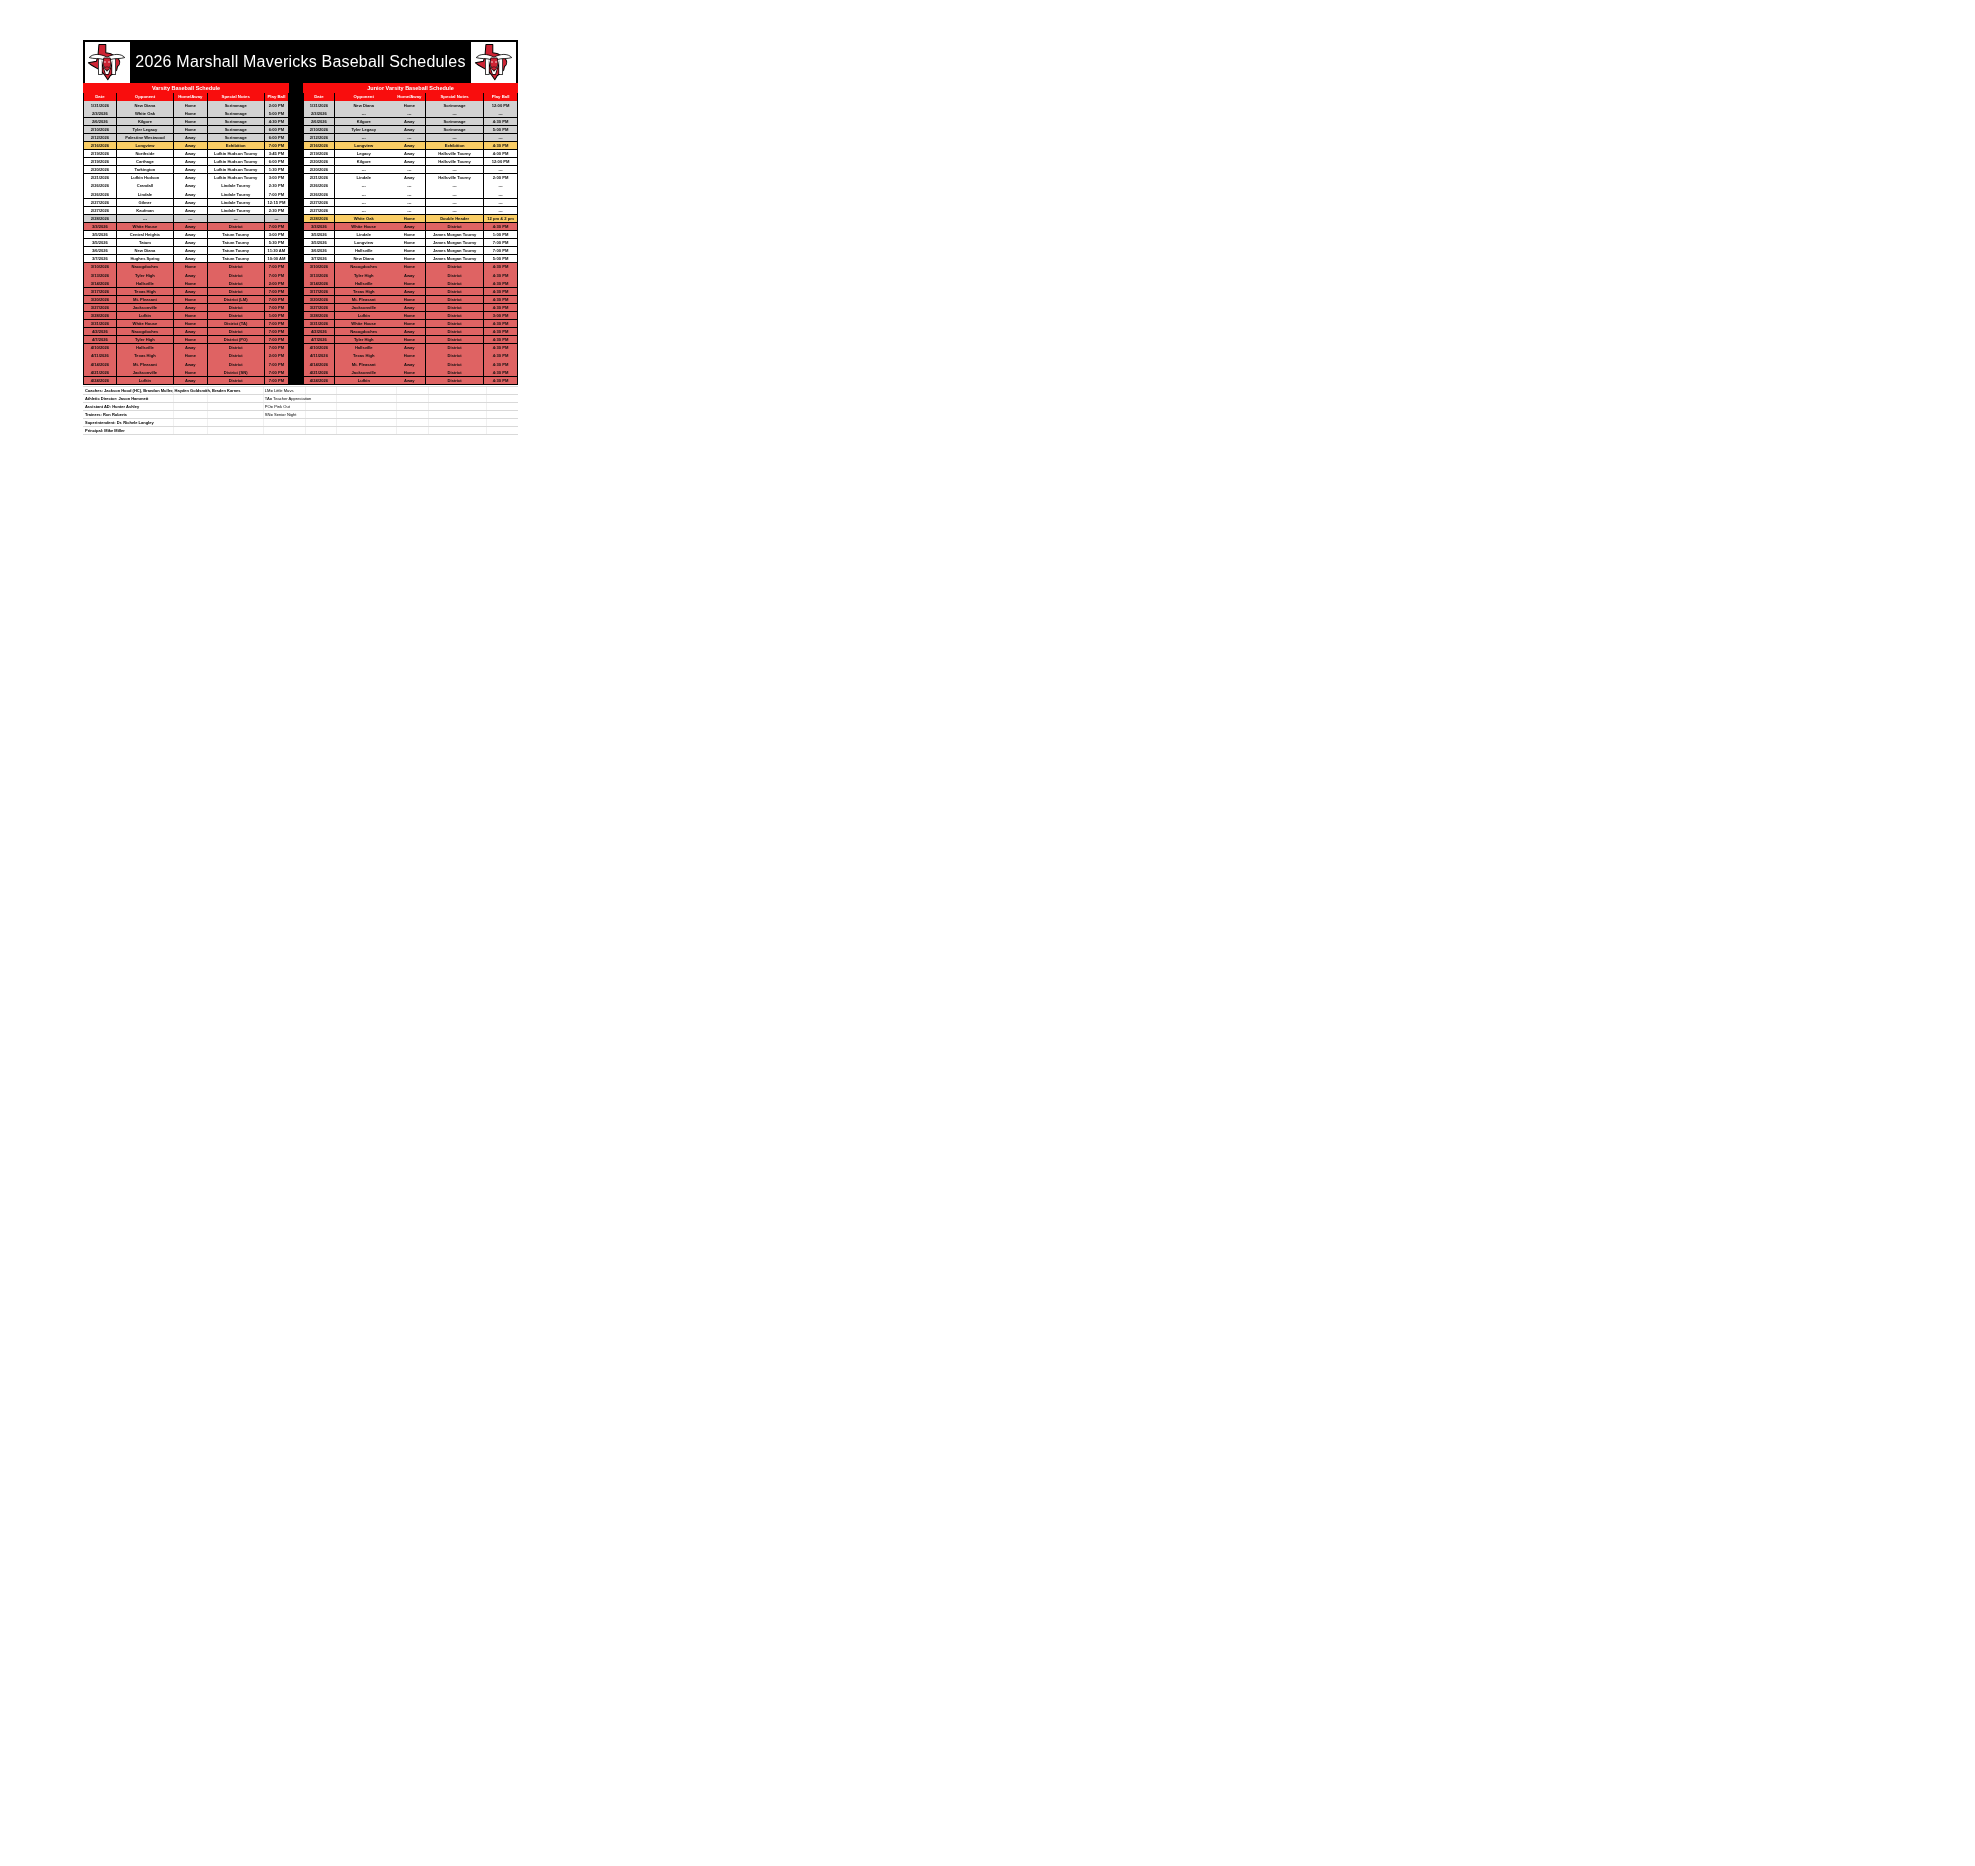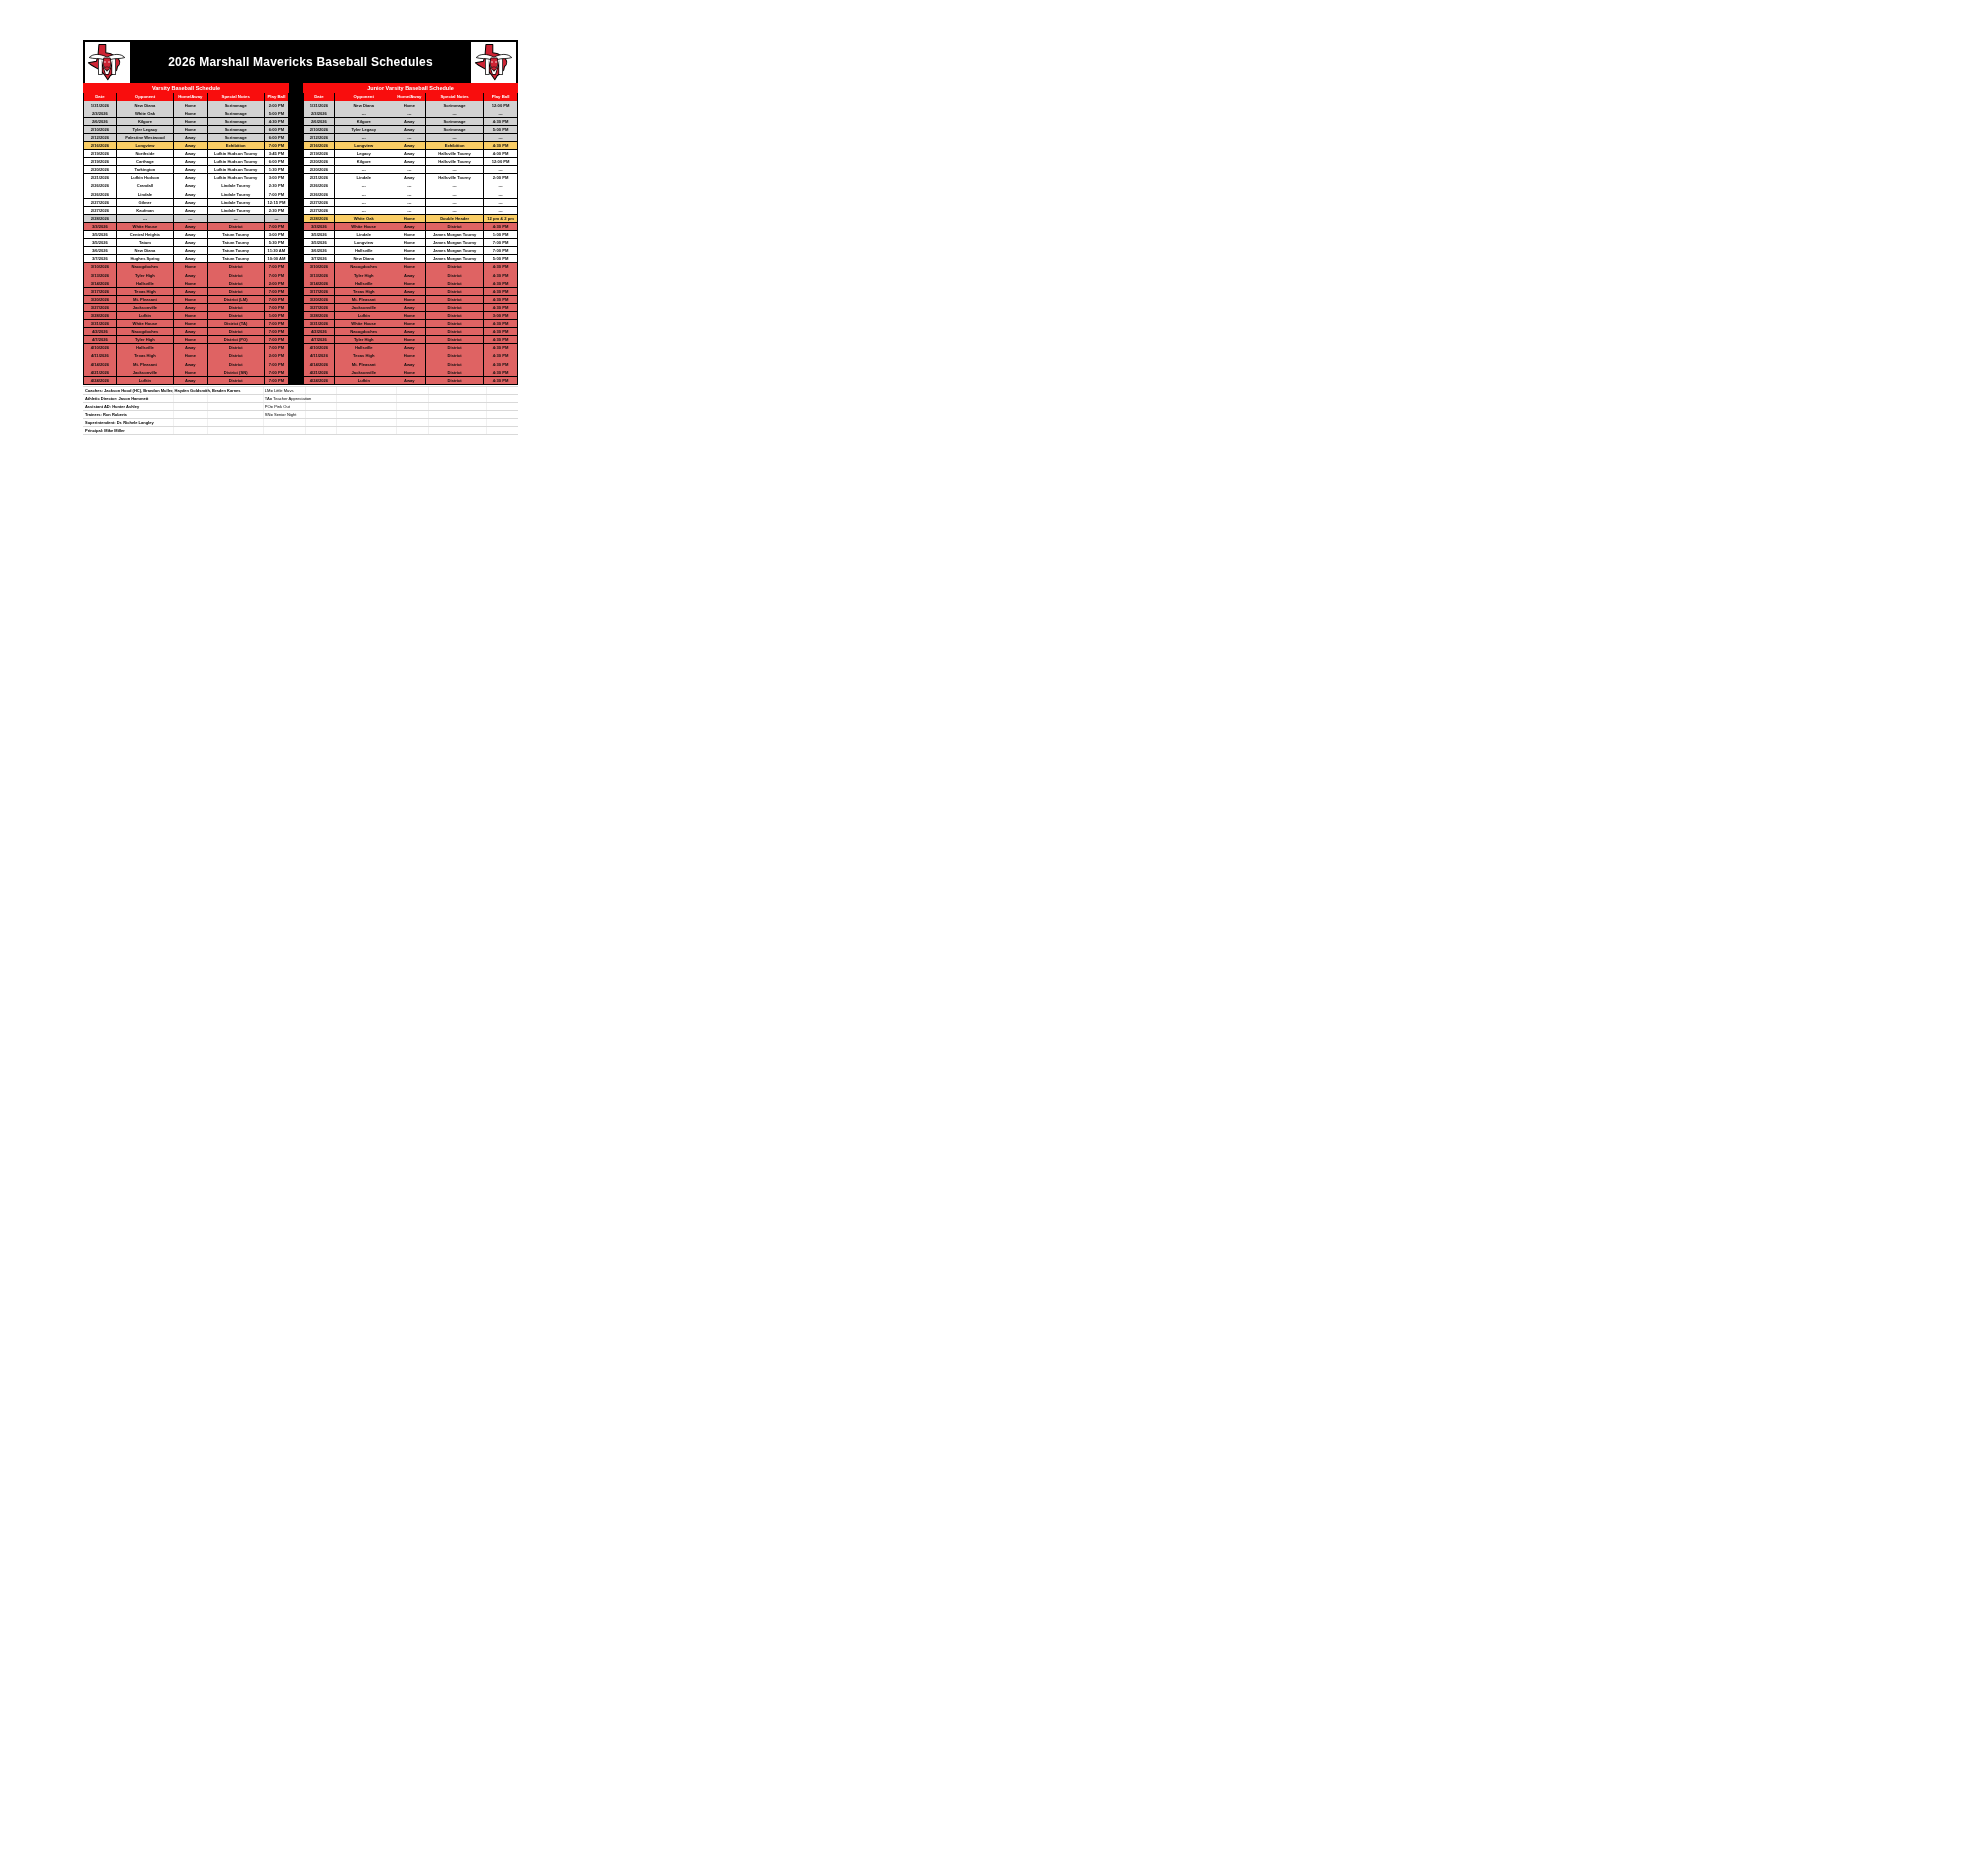--- a/index.html
+++ b/index.html
@@ -5,21 +5,21 @@
   html,body{margin:0;padding:0;background:#fff;}
   .page{position:relative;width:600px;height:467px;background:#fff;
         font-family:"Liberation Sans",sans-serif;overflow:hidden;}
 
   
   .header-band{position:absolute;left:83px;top:40px;width:435px;height:44px;
                background:#000;display:flex;align-items:center;justify-content:space-between;}
   .logo-box{width:45px;height:41px;background:#fff;margin:1.6px;flex:none;
             display:flex;align-items:center;justify-content:center;}
   .logo-box svg{width:42px;height:38px;}
-  .main-title{flex:1;color:#fff;font-size:12px;font-weight:bold;text-align:center;
+  .main-title{flex:1;color:#fff;font-size:16px;font-weight:normal;text-align:center;
               letter-spacing:0.2px;white-space:nowrap;}
 
   
   .tables-row{position:absolute;left:83px;top:83px;width:435px;height:302px;display:flex;}
   .schedule{display:flex;flex-direction:column;background:#000;}
   .schedule.v{width:206px;}
   .schedule.j{width:215px;}
   .table-gap{width:14px;background:#000;flex:none;}
   .red-bar{height:9.5px;flex:none;background:var(--red,#F90D0D);color:#fff;
            font-weight:bold;font-size:5.5px;display:flex;align-items:center;justify-content:center;}

